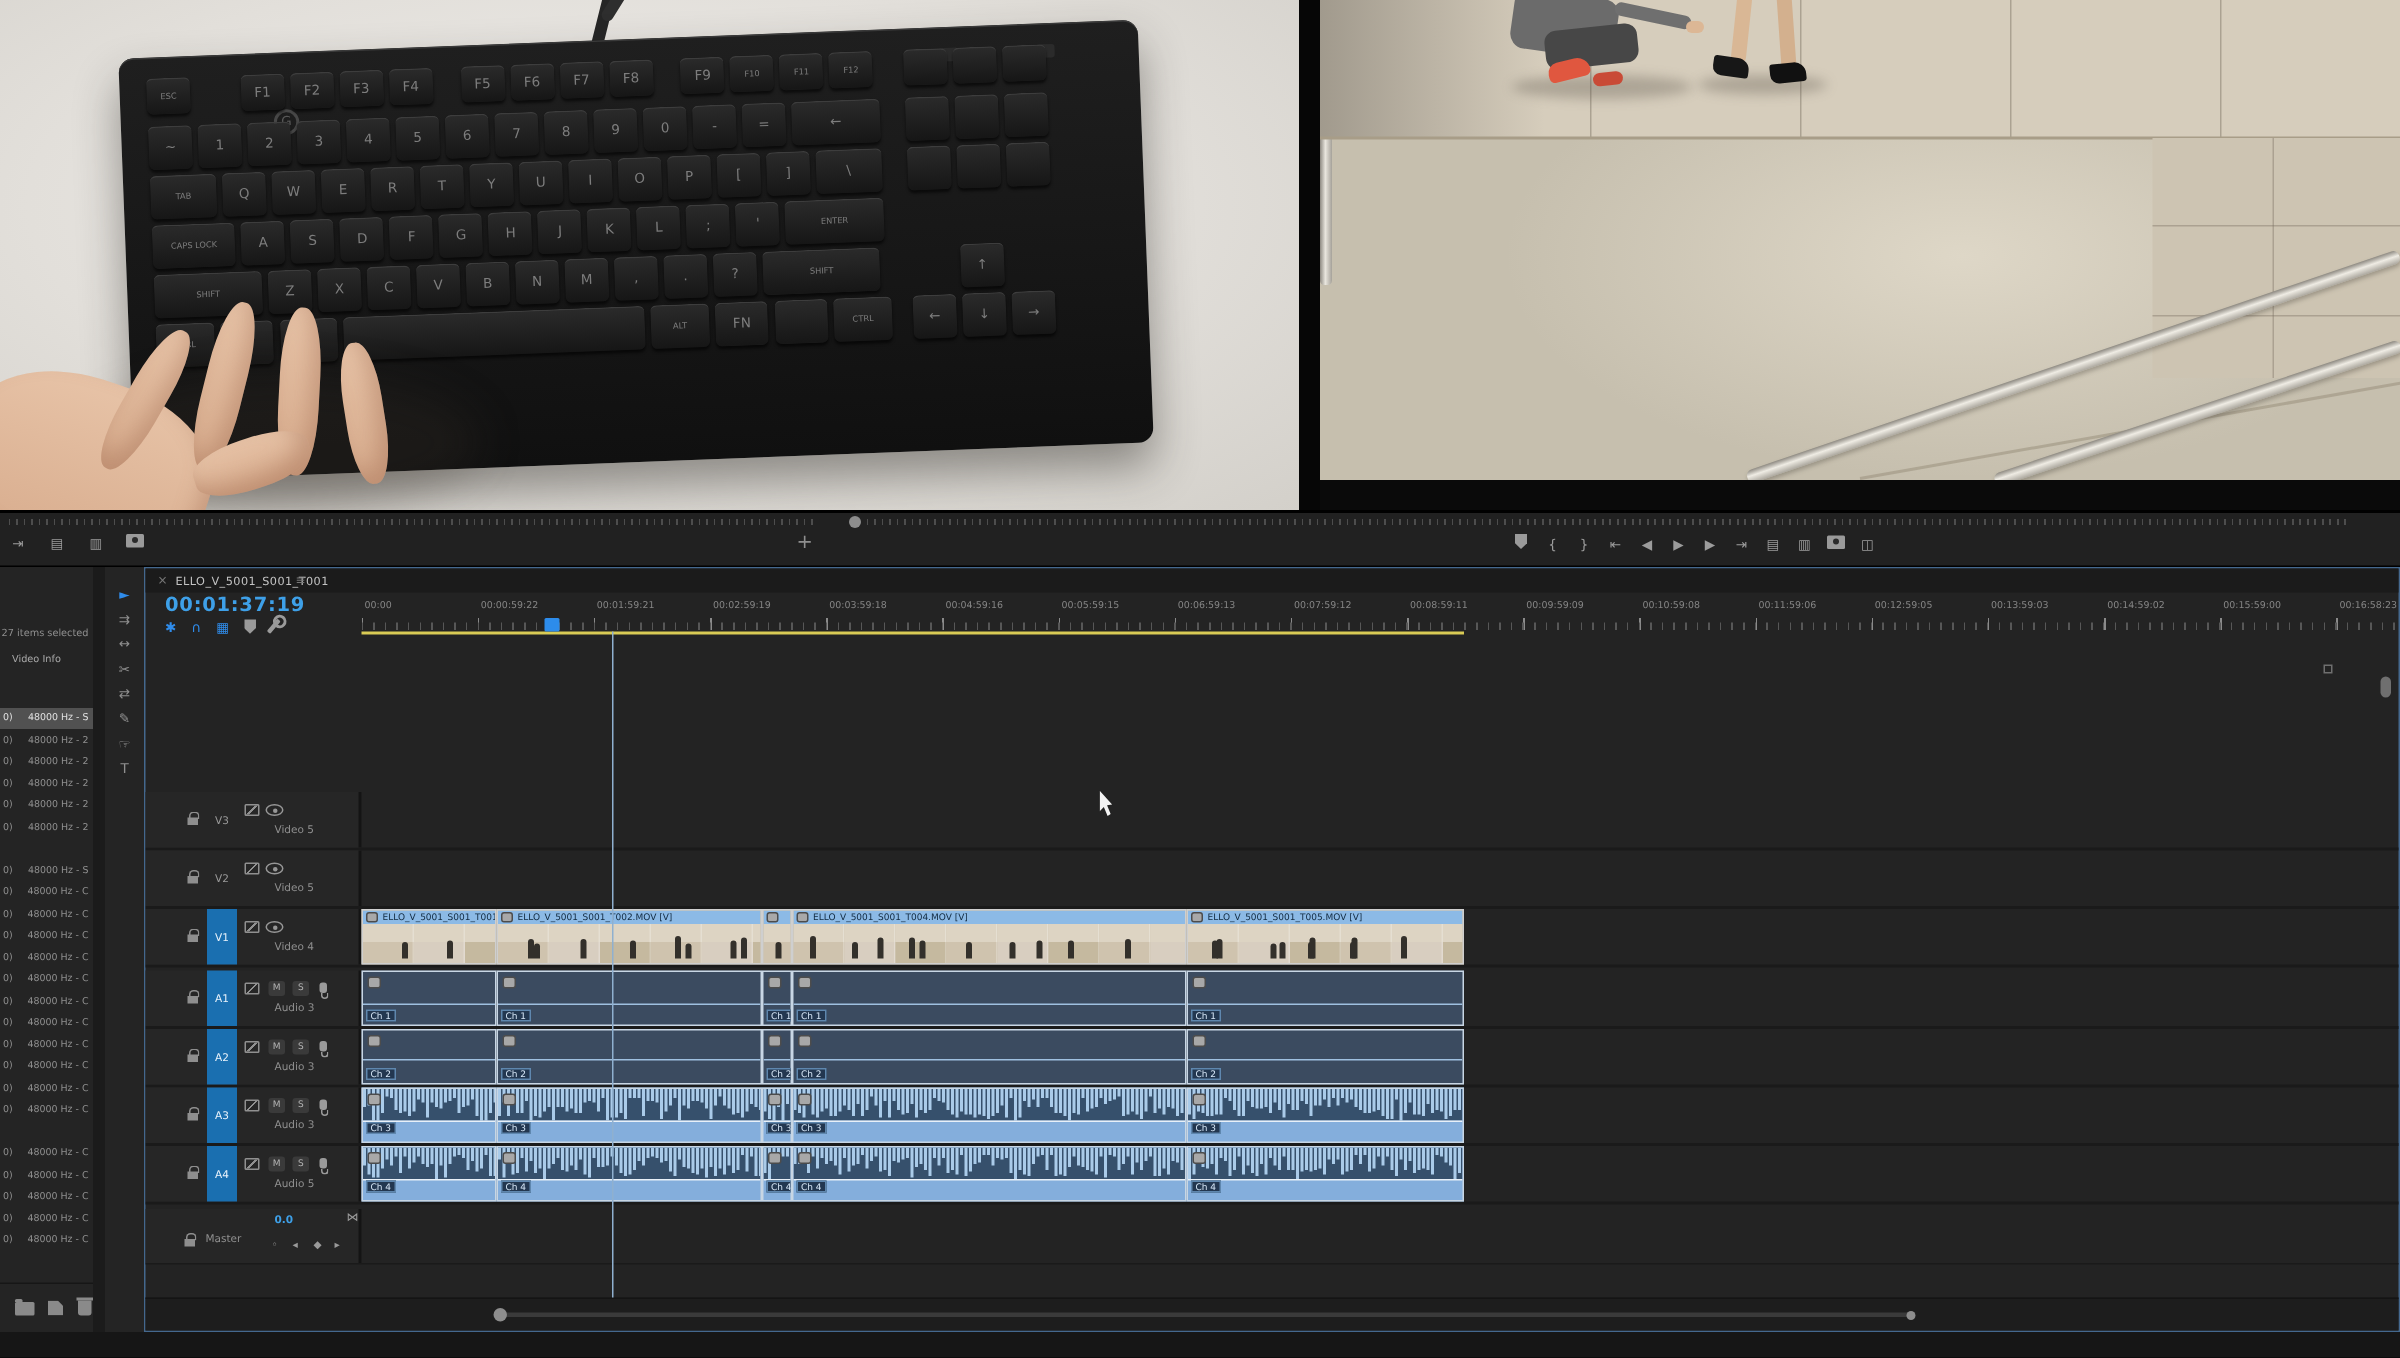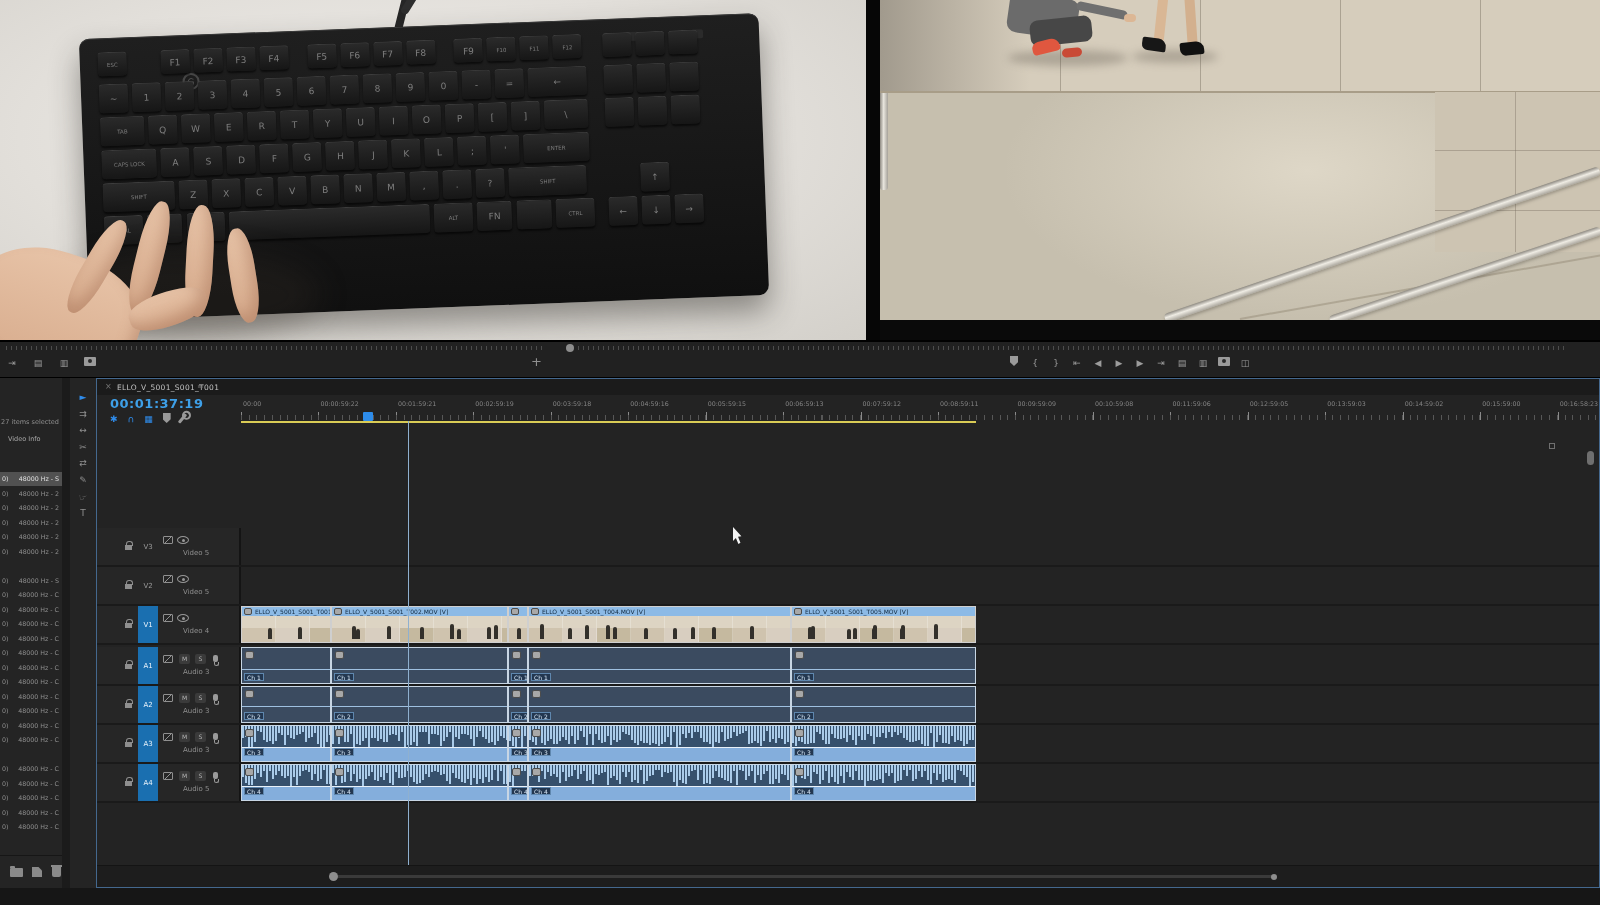--- a/index.html
+++ b/index.html
@@ -1252,20 +1252,34 @@
               <div class="wbar" style="height: 23.3948px;"></div>
               <div class="wbar" style="height: 16.5858px;"></div>
             </div>
             <div class="fx" style="left: 3px; top: 3px;"></div>
             <div class="wline"></div>
             <div class="chip" style="left: 2px; top: 22px;">Ch 4</div>
           </div>
         </div>
       </div>
 
+    <div class="trow" id="mrow">
+      <div class="thead">
+        <div id="mval">0.0</div>
+        <span class="i-lock" style="left:26px;top:20px"></span>
+        <div id="mname">Master</div>
+        <div id="mkeys">
+            <div class="mk" style="left: 84px;">◦</div>
+            <div class="mk" style="left: 98px;">◂</div>
+            <div class="mk" style="left: 112px;">◆</div>
+            <div class="mk" style="left: 126px;">▸</div>
+          </div>
+        <div id="mfit">⋈</div>
+      </div>
+    </div>
     <div class="abs" id="hscroll">
       <div id="hbar"></div>
       <div class="knob" style="left:232px;top:6px;width:9px;height:9px"></div>
       <div class="knob" style="left:1174px;top:8px;width:6px;height:6px"></div>
     </div>
     <div class="abs" id="corner-sq"></div>
     <div class="abs" id="vknob"></div>
     <div class="abs" id="playhead"></div>
   </div>
 

